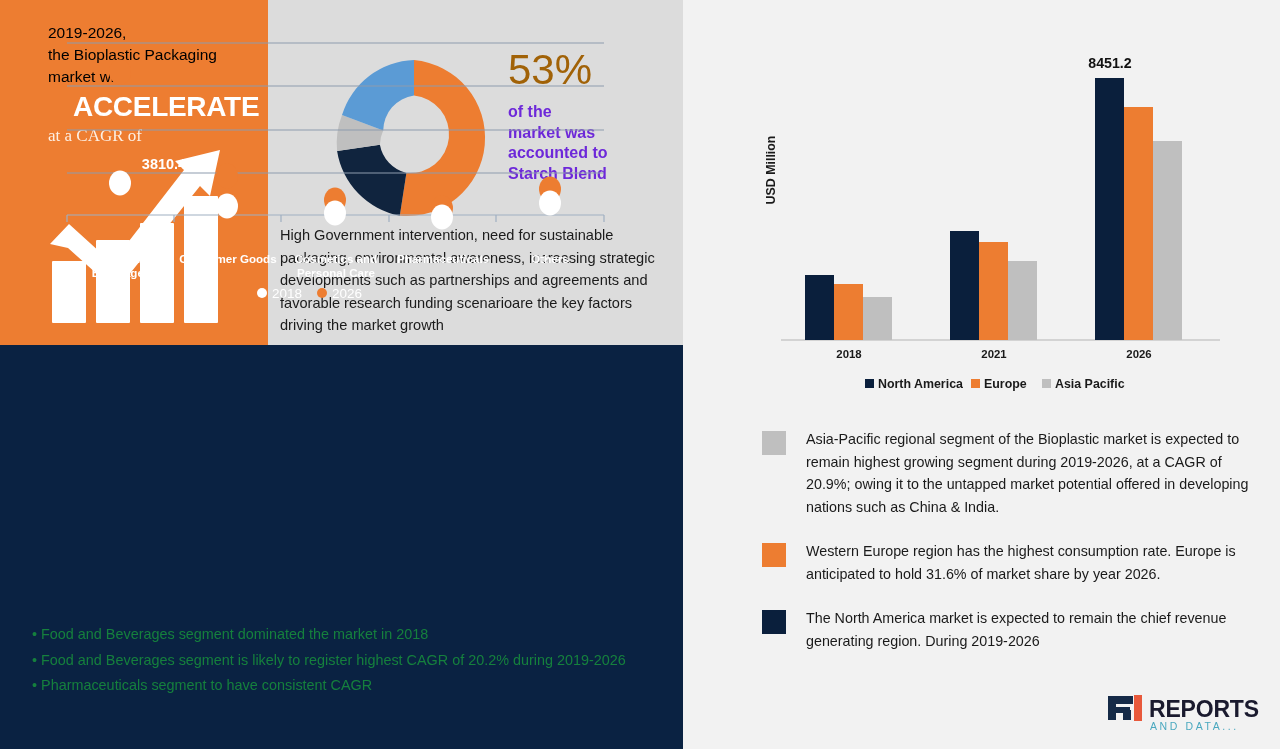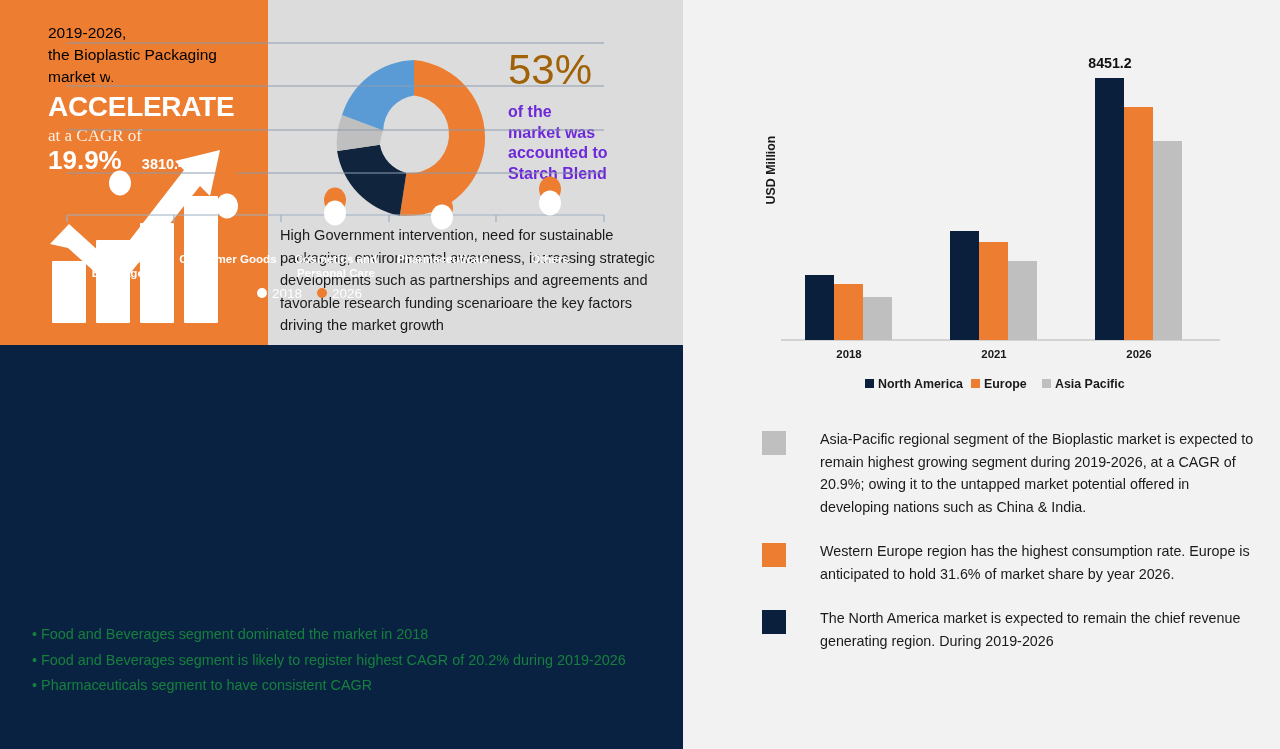--- a/index.html
+++ b/index.html
@@ -13,21 +13,21 @@
 
   
   .accel-panel {
     position: absolute; left: 0; top: 0; width: 268px; height: 345px;
     background: #ED7D31; overflow: hidden;
   }
   .accel-text { position: absolute; left: 48px; top: 22px; width: 215px; color: #fff; }
   .accel-l1 { font-size: 15.5px; line-height: 22px; color: #000000; }
   .accel-big {
     font-size: 28px; font-weight: bold; letter-spacing: -0.3px;
-    line-height: 34px; margin-top: 2px; color: #ffffff;
+    line-height: 34px; margin-top: 2px; color: #ffffff; margin-left: 25px;
   }
   .accel-l3 { font-size: 17px; line-height: 20px; color: #FDEFE3; margin-top: 2px; font-family: Liberation Serif, serif; }
   .accel-pct { font-size: 26px; font-weight: bold; line-height: 28px; color: #ffffff; }
   .accel-graphic { position: absolute; left: 44px; top: 128px; width: 200px; height: 200px; }
 
   
   .donut-panel {
     position: absolute; left: 268px; top: 0; width: 415px; height: 345px;
     background: #DCDCDC;
   }
@@ -53,40 +53,39 @@
   .bullets div { margin-bottom: 1px; }
 
   
   .right-panel {
     position: absolute; left: 683px; top: 0; width: 597px; height: 749px;
     background: #F2F2F2;
   }
   .barchart { position: absolute; left: 683px; top: 10px; width: 560px; height: 390px; }
 
   .notes { position: absolute; left: 762px; top: 428px; width: 500px; }
-  .note { display: flex; gap: 34px; margin-bottom: 22px; justify-content: space-between; }
+  .note { display: flex; gap: 20px; margin-bottom: 22px; justify-content: space-between; }
   .swatch { flex: 0 0 auto; width: 24px; height: 24px; margin-top: 3px; }
   .note-text { font-size: 14.3px; line-height: 22.5px; color: #1A1A1A; }
 
   
   .logo { position: absolute; left: 1107px; top: 692px; width: 158px; height: 42px; }
 </style>
 </head>
 <body>
 
 <div id="root">
 
   <div class="accel-panel">
     <div class="accel-text">
       <div class="accel-l1">2019-2026,</div>
       <div class="accel-l1">the Bioplastic Packaging</div>
       <div class="accel-l1">market will</div>
       <div class="accel-big">ACCELERATE</div>
       <div class="accel-l3">at a CAGR of</div>
-      <div class="accel-pct">19.9%</div>
     </div>
     <div class="accel-graphic">
       <svg viewBox="0 0 200 200" width="200" height="200">
         <g fill="#ffffff">
           <rect x="8" y="133" width="34" height="62" rx="1"></rect>
           <rect x="52" y="112" width="34" height="83" rx="1"></rect>
           <rect x="96" y="95" width="34" height="100" rx="1"></rect>
           <rect x="140" y="68" width="34" height="127" rx="1"></rect>
           <path d="M6,116 L25,96 L68,135 L140,42 L131,33 L176,22 L166,68 L156,58 L72,163 L24,120 Z"></path>
         </g>
@@ -235,14 +234,28 @@
     <div class="note">
       <div class="swatch" style="background:#ED7D31"></div>
       <div class="note-text">Western Europe region has the highest consumption rate. Europe is anticipated to hold 31.6% of market share by year 2026.</div>
     </div>
     <div class="note">
       <div class="swatch" style="background:#0A1F3C"></div>
       <div class="note-text">The North America market  is expected to remain the chief revenue generating region. During 2019-2026</div>
     </div>
   </div>
 
+  <div class="logo">
+    <svg viewBox="0 0 158 42" width="158" height="42">
+
+      <g>
+        <rect x="1" y="4" width="8" height="24" fill="#152A47"></rect>
+        <rect x="1" y="4" width="25" height="8" fill="#152A47"></rect>
+        <rect x="1" y="15" width="22" height="6" fill="#152A47"></rect>
+        <rect x="16" y="18" width="8" height="10" fill="#152A47"></rect>
+        <rect x="27" y="3" width="8" height="26" fill="#E8593B"></rect>
+      </g>
+      <text id="logo-name" x="42" y="25" font-family="Liberation Sans, sans-serif" font-size="23" font-weight="bold" letter-spacing="-0.2" fill="#1A1A2E">REPORTS</text>
+      <text id="logo-tag" x="43" y="38" font-family="Liberation Sans, sans-serif" font-size="10.5" letter-spacing="2.6" fill="#4AA8BF">AND DATA...</text>
+    </svg>
+  </div>
 
 </div>
 
 </body></html>

